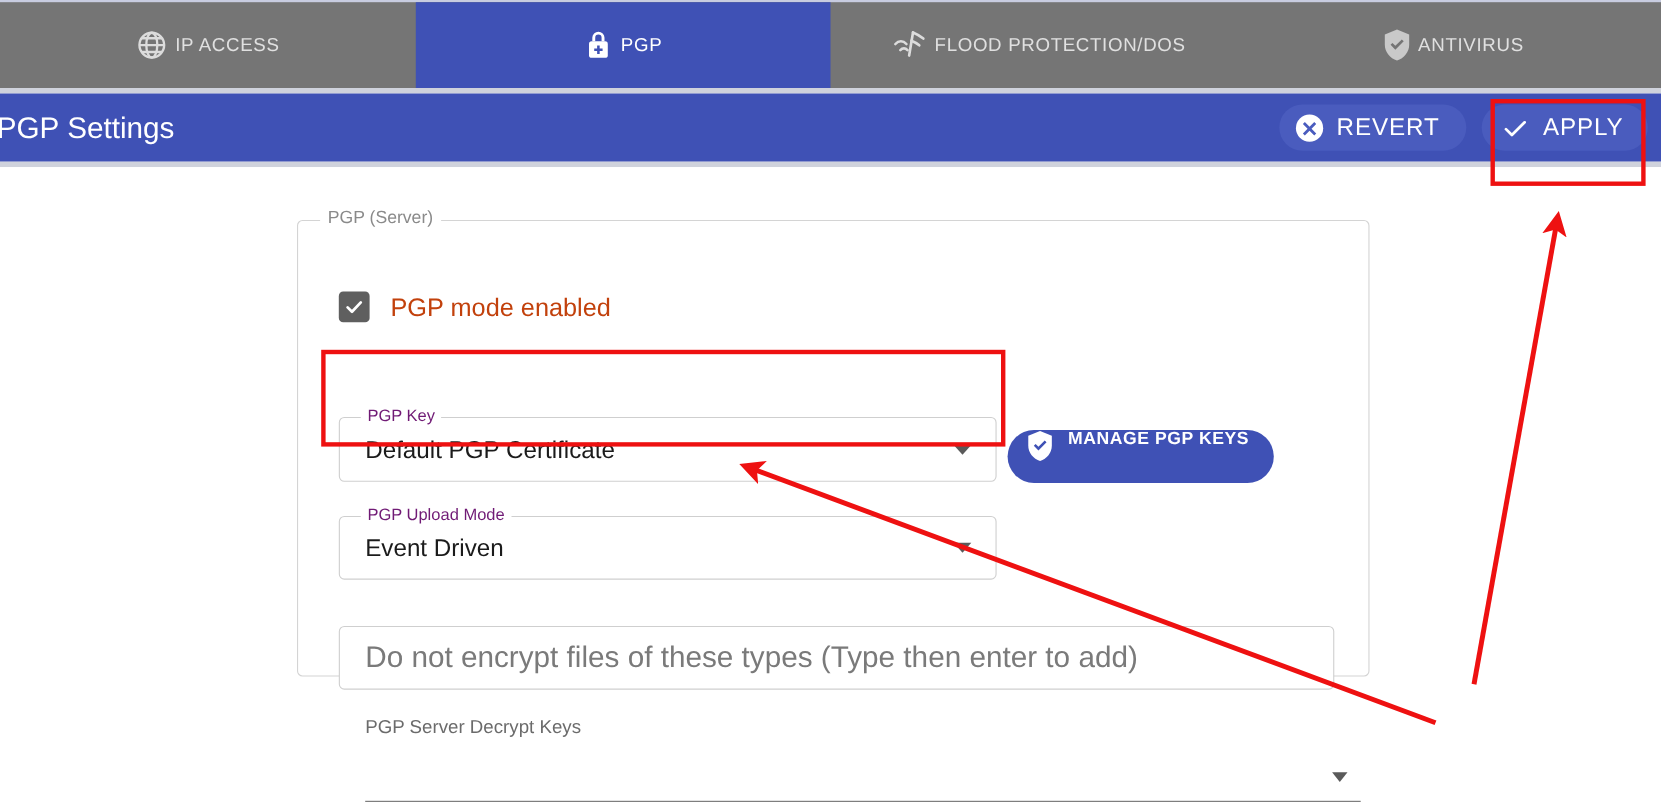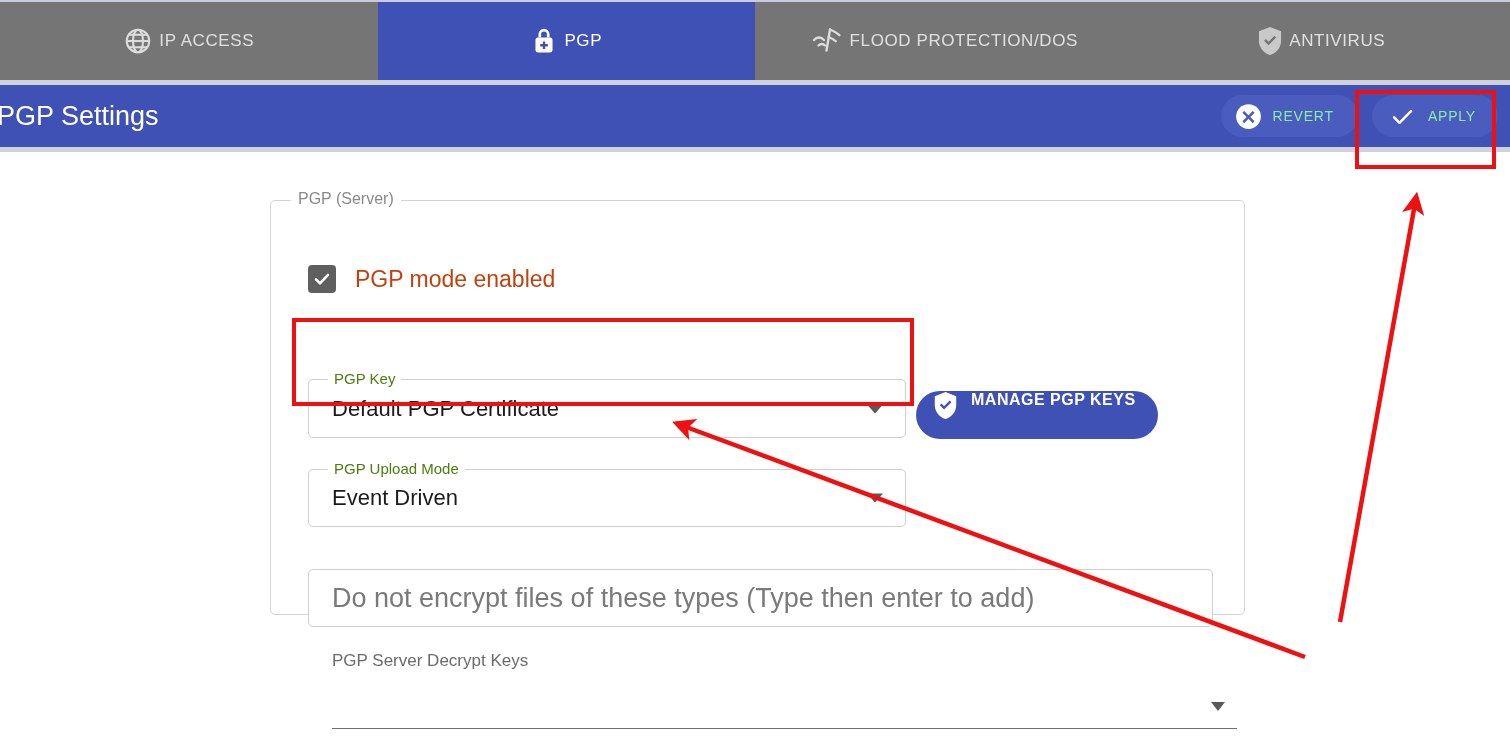--- a/index.html
+++ b/index.html
@@ -84,23 +84,23 @@
     margin-right: 12px;
   }
   .pill-btn {
     display: flex;
     align-items: center;
     gap: 11px;
     height: 42px;
     padding: 0 24px 0 14px;
     border: none;
     border-radius: 21px;
-    color: #86efac;
+    color: #ffffff;
     font-family: "Liberation Sans", sans-serif;
-    font-size: 14px;
+    font-size: 22px;
     letter-spacing: 0.8px;
     cursor: pointer;
     background: transparent;
   }
   .pill-btn.revert { background: #4a5cbe; }
   .pill-btn.apply  { background: #4a5cbe; padding: 0 22px 0 16px; }
   .pill-btn svg { display: block; }
   .headerbar-divider {
     position: absolute;
     left: 0; top: 147px;
@@ -165,21 +165,21 @@
     box-sizing: border-box;
     background: #ffffff;
     cursor: pointer;
   }
   .outlined .float-label {
     position: absolute;
     left: 19px; top: -10px;
     background: #ffffff;
     padding: 0 6px;
     font-size: 15px;
-    color: #4d7c0f;
+    color: #701a75;
     white-space: nowrap;
     text-align: right;
   }
   .outlined .field-value {
     position: absolute;
     left: 23px; top: 50%;
     transform: translateY(-50%);
     font-size: 22px;
     color: #1b1b1b;
     white-space: nowrap;

